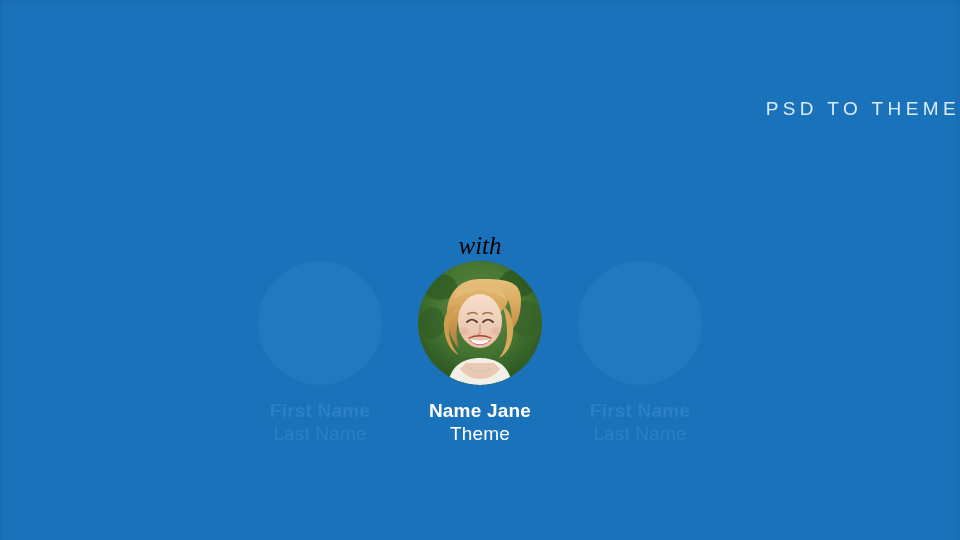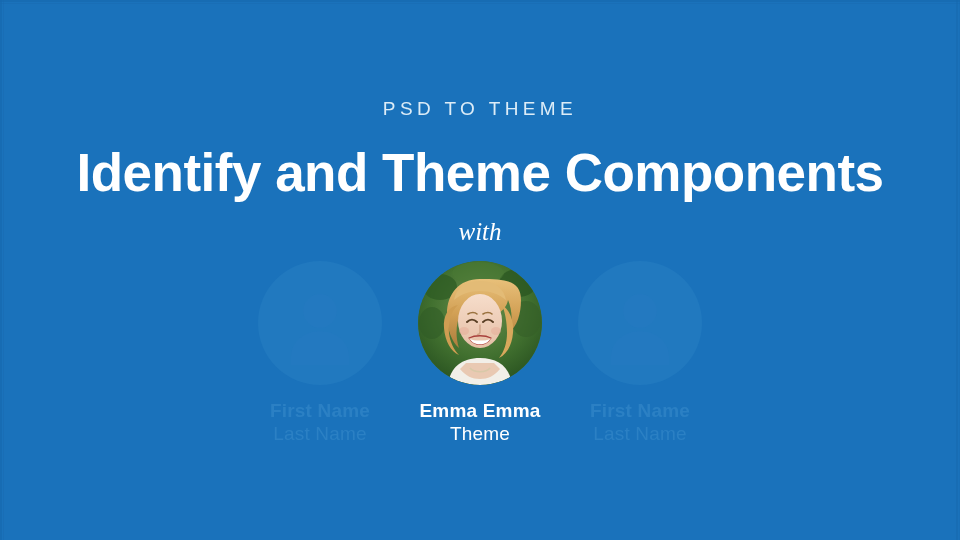--- a/index.html
+++ b/index.html
@@ -35,21 +35,21 @@
   .edge-left2  { left: 3px;top: 0;    width: 1px;   height: 540px; opacity: 0.3; }
   .edge-right  { right: 2px; top: 0;  width: 2px;   height: 540px; opacity: 0.45; }
   .edge-right2 { right: 0;  top: 0;   width: 1px;   height: 540px; opacity: 0.25; }
 
   
   .eyebrow {
     position: absolute;
     left: 0;
     top: 97px;
     width: 960px;
-    text-align: center;
+    text-align: right;
     color: #dcecf7;
     font-size: 19px;
     font-weight: 400;
     letter-spacing: 4.4px;
     line-height: 24px;
   }
 
   .headline {
     position: absolute;
     left: 0;
@@ -60,24 +60,24 @@
     font-size: 53px;
     font-weight: 700;
     letter-spacing: -0.5px;
     line-height: 62px;
     white-space: nowrap;
   }
 
   .with {
     position: absolute;
     left: 0;
-    top: 216px;
-    width: 960px;
-    text-align: center;
-    color: #ffffff;
+    top: 230px;
+    width: 960px;
+    text-align: center;
+    color: #000000;
     font-family: "Liberation Serif", serif;
     font-style: italic;
     font-size: 25px;
     font-weight: 400;
     line-height: 32px;
   }
 
   
   .presenter {
     position: absolute;
@@ -163,21 +163,20 @@
 
   <div class="edge edge-top"></div>
   <div class="edge edge-top2"></div>
   <div class="edge edge-left"></div>
   <div class="edge edge-left2"></div>
   <div class="edge edge-right"></div>
   <div class="edge edge-right2"></div>
 
   <div class="eyebrow">PSD TO THEME</div>
 
-  <div class="headline">Identify and Theme Components</div>
 
   <div class="with">with</div>
 
   <div class="placeholder left">
     <div class="ph-circle">
       <div class="ph-icon">
         <svg viewBox="0 0 124 124" xmlns="http://www.w3.org/2000/svg">
           <g fill="#2379c0">
             <circle cx="62" cy="50" r="17"></circle>
             <path d="M62 70c-16 0-29 11-29 25v9h58v-9c0-14-13-25-29-25z"></path>
@@ -260,17 +259,17 @@
           <path d="M51 77c6-3 16-3 22 0" stroke="#a8403c" stroke-width="1.3" fill="none" stroke-linecap="round"></path>
 
           <ellipse cx="46" cy="70" rx="5" ry="4" fill="#e5a894" opacity="0.45"></ellipse>
           <ellipse cx="78" cy="70" rx="5" ry="4" fill="#e5a894" opacity="0.45"></ellipse>
 
           <path d="M52 107c4 5 16 5 20 0" stroke="#d8c9a8" stroke-width="1.6" fill="none"></path>
         </g>
       </svg>
     </div>
 
-    <div class="presenter-first">Emma Emma</div>
+    <div class="presenter-first">Name Jane</div>
     <div class="presenter-last">Theme</div>
   </div>
 
 </div>
 
 </body></html>

